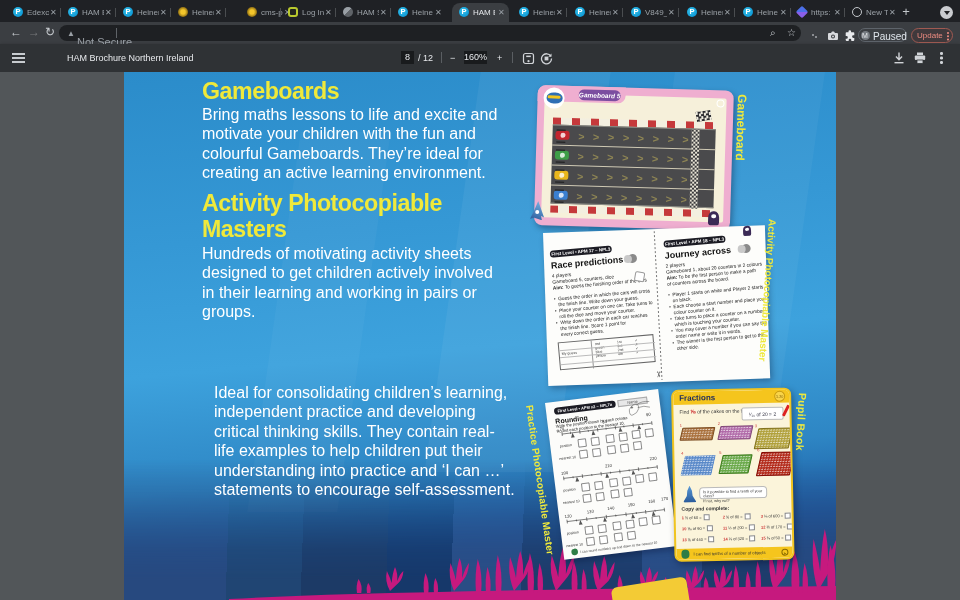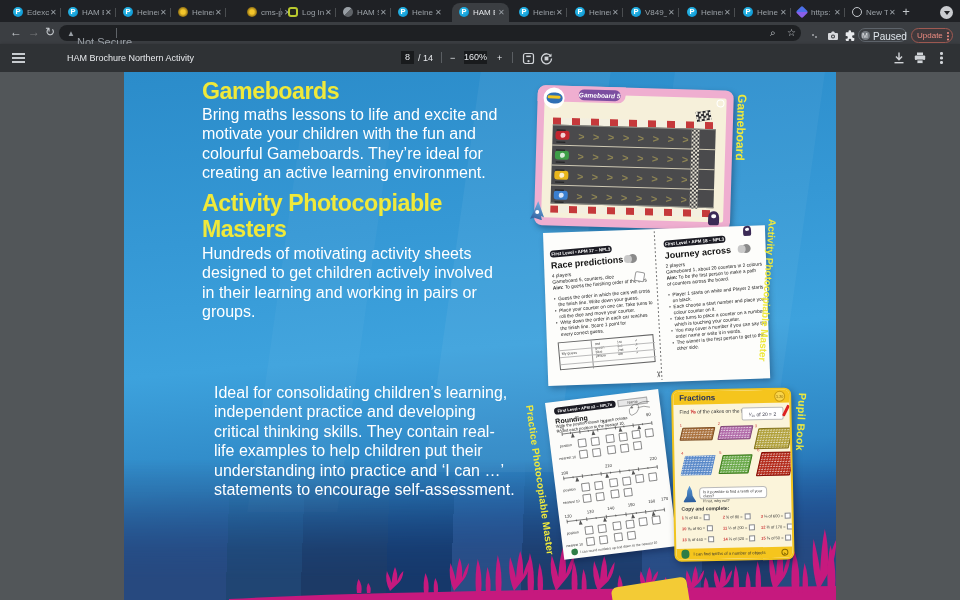--- a/index.html
+++ b/index.html
@@ -235,23 +235,23 @@
         <div style="position:absolute; left:1.5px; top:1.5px; width:9px; height:9px; background:#777c82; border-radius:50%; color:#e8eaed; font-size:7px; text-align:center; line-height:9.5px;">M</div>
         <div style="position:absolute; left:14px; top:2px; font-size:10px; color:#dfe5eb;">Paused</div>
       </div>
       <div style="position:absolute; left:911px; top:5.5px; width:42px; height:15px; border:1px solid #a05a52; border-radius:8px; background:rgba(90,40,36,.18);">
         <div style="position:absolute; left:5px; top:2.5px; font-size:8px; color:#ec8b80;">Update</div>
         <div style="position:absolute; left:35px; top:3.5px; width:1.8px; height:1.8px; border-radius:50%; background:#ec8b80; box-shadow:0 3.2px 0 #ec8b80, 0 6.4px 0 #ec8b80;"></div>
       </div>
   </div>
   <div id="pdfbar">
     <div class="burger"></div>
-    <div class="title">HAM Brochure Northern Activity</div>
+    <div class="title">HAM Brochure Northern Ireland</div>
     <div class="pbox" style="left:401px;width:13px;">8</div>
-    <div class="ptxt" style="left:418px;">/ 14</div>
+    <div class="ptxt" style="left:418px;">/ 12</div>
     <div class="psep" style="left:441px;"></div>
     <div class="ptxt" style="left:450px;">−</div>
     <div class="pbox" style="left:464px;width:23px;">160%</div>
     <div class="ptxt" style="left:497px;">+</div>
     <div class="psep" style="left:512px;"></div>
     <svg style="position:absolute; left:522px; top:8px;" width="13" height="13" viewBox="0 0 13 13">
         <rect x="1.5" y="1.5" width="10" height="10" rx="2" stroke="#d0d3d7" stroke-width="1.2" fill="none"></rect>
         <rect x="4.2" y="3.6" width="4.6" height="1.5" fill="#d0d3d7"></rect>
         <circle cx="6.5" cy="9.2" r="1.1" fill="#d0d3d7"></circle>
       </svg>

